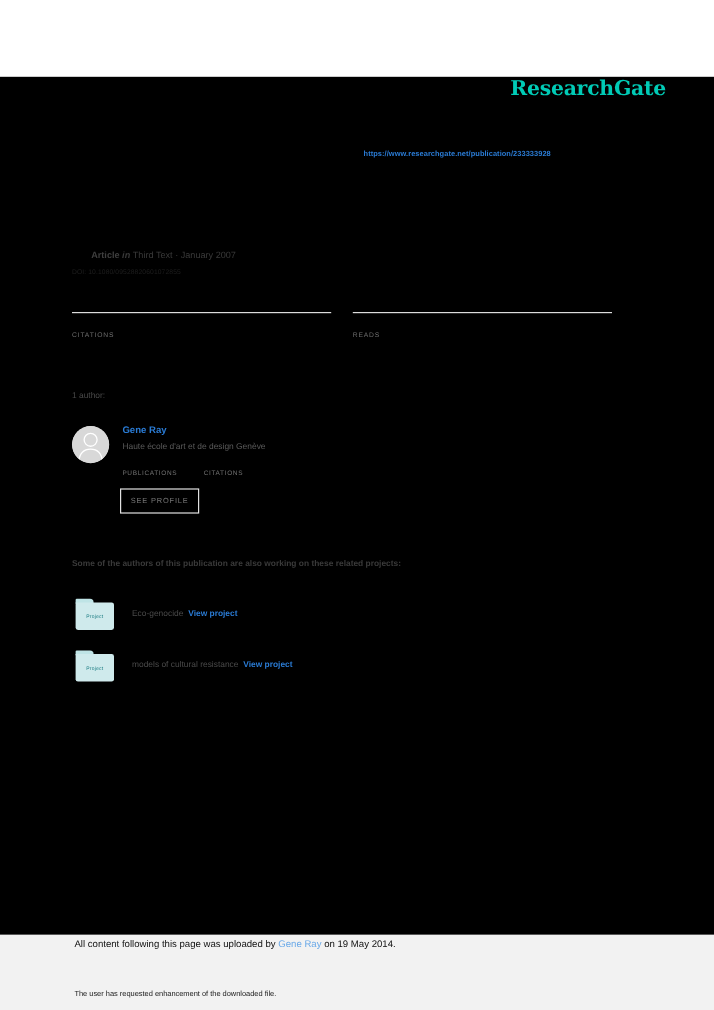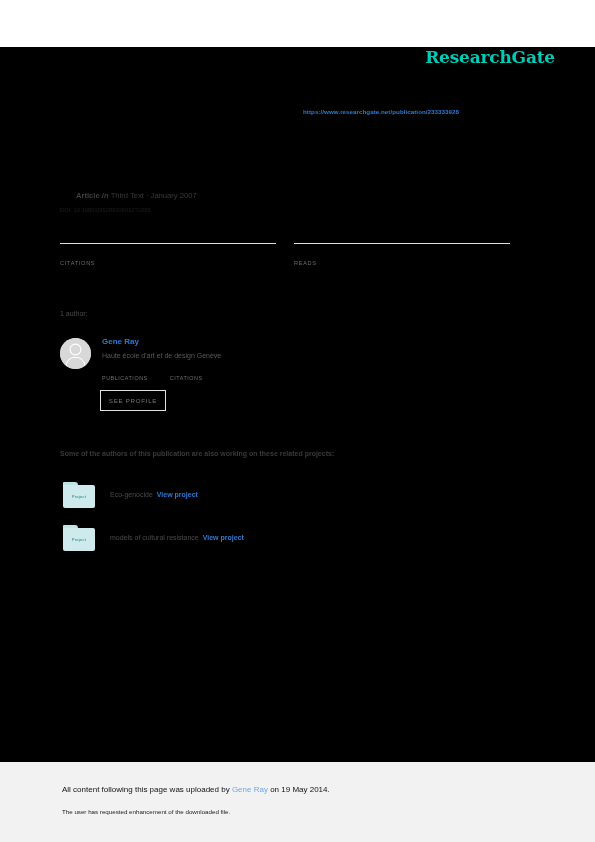--- a/index.html
+++ b/index.html
@@ -14,20 +14,21 @@
     overflow: hidden;
     font-family: "Liberation Sans", sans-serif;
     -webkit-font-smoothing: antialiased;
   }
 
   
   #page {
     position: absolute;
     inset: 0;
     background: #ffffff;
+    margin-top: 17px;
   }
 
   #top-white-strip {
     position: absolute;
     left: 0; top: 0;
     width: 595px; height: 47px;
     background: #ffffff;
   }
 
   #dark-panel {
@@ -283,21 +284,21 @@
     color: #2a7bd4;
     font-weight: 700;
     margin-left: 4px;
     cursor: pointer;
   }
 
   
   #footer-line-1 {
     position: absolute;
     left: 62px;
-    top: 785px;
+    top: 765px;
     font-size: 8px;
     color: #111111;
     white-space: nowrap;
   }
   #footer-line-1 .uploader-link {
     color: #6aa9e8;
   }
   #footer-line-2 {
     position: absolute;
     left: 62px;

